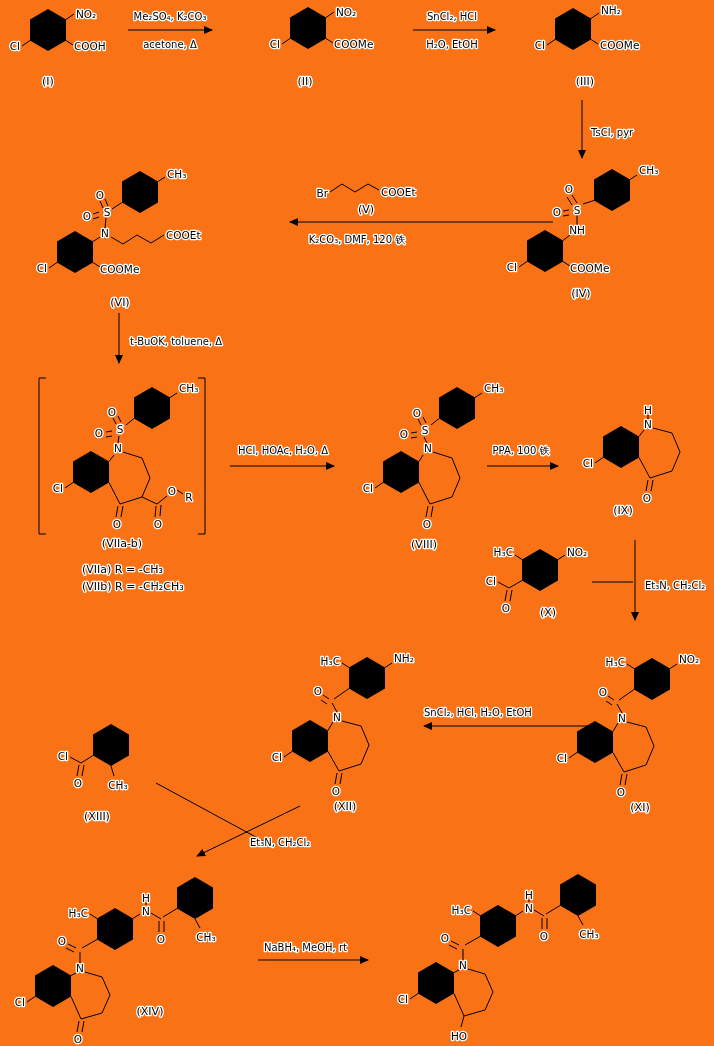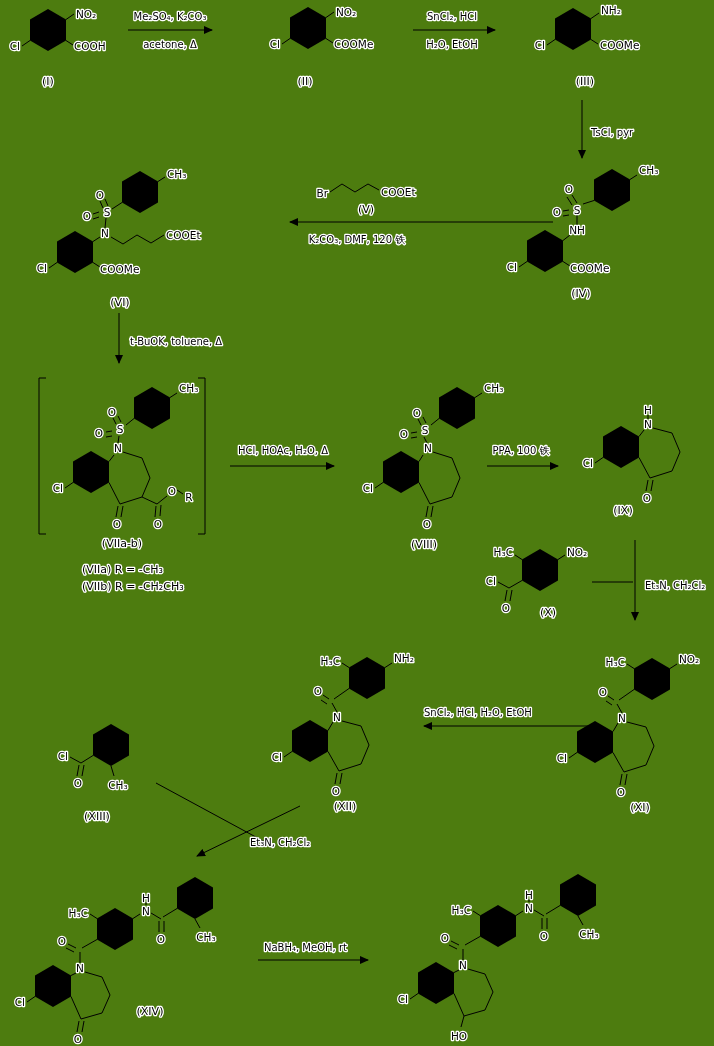--- a/index.html
+++ b/index.html
@@ -1,16 +1,16 @@
 <!DOCTYPE html>
 <html><head>
 <meta charset="utf-8">
 <style>
   html,body{margin:0;padding:0;background:#fff;}
-  #canvas{position:relative;width:714px;height:1046px;background:#4d7c0f;overflow:hidden;}
+  #canvas{position:relative;width:714px;height:1046px;background:#f97316;overflow:hidden;}
   svg{display:block;}
   .bond line,.bond polyline,.bond path,.bond polygon,
   line.b,polyline.b,path.b,polygon.b{stroke:#000;fill:none;stroke-width:1;}
   text{font-family:"DejaVu Sans",sans-serif;font-size:10.5px;fill:#000;
        stroke:#fff;stroke-width:2.6px;paint-order:stroke;stroke-linejoin:round;}
   text.rg{font-size:10px;}
   text.cl{font-size:11px;}
 </style>
 </head>
 <body>

